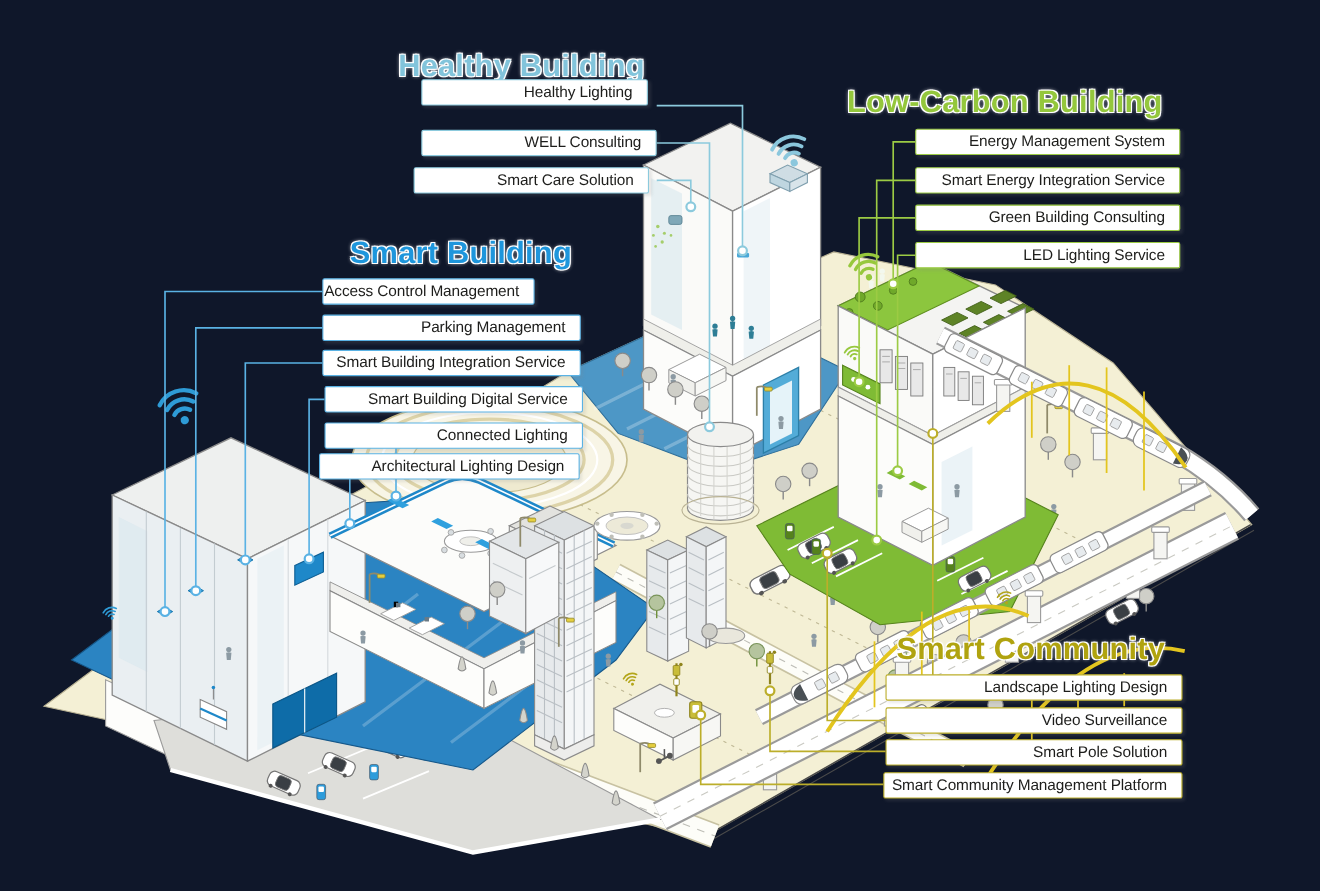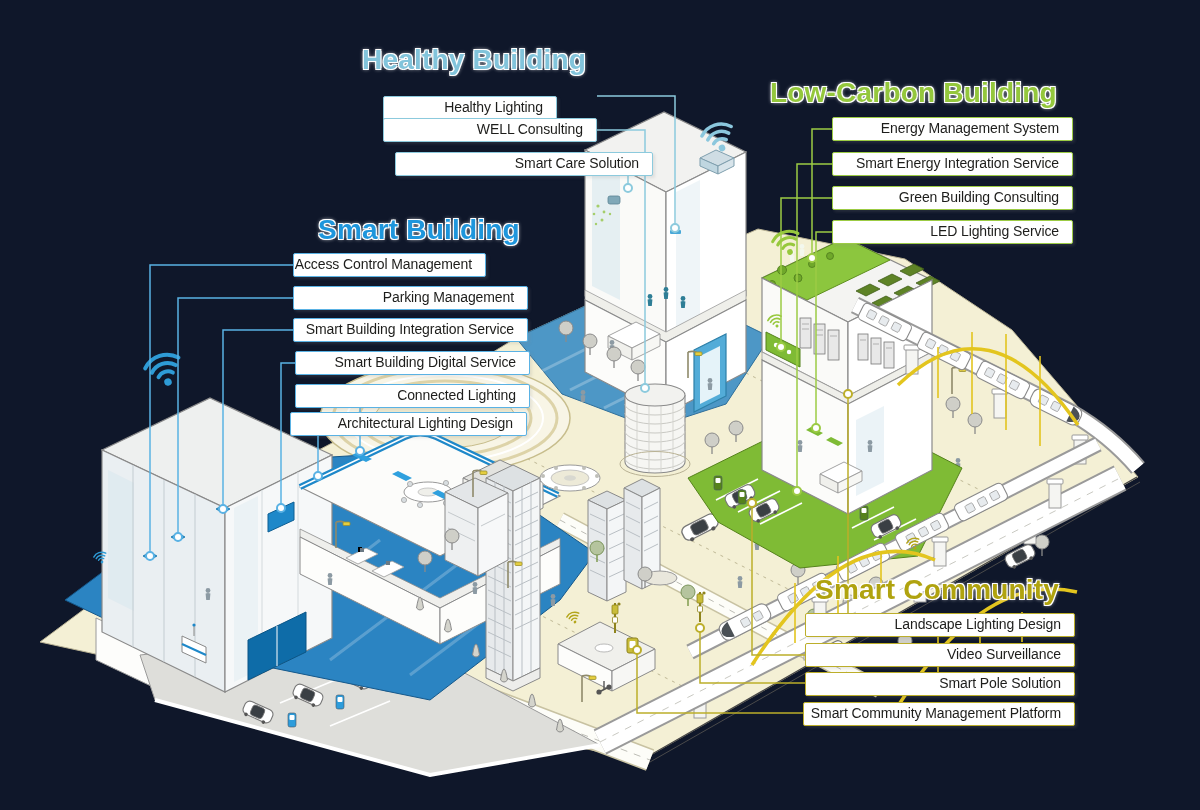--- a/index.html
+++ b/index.html
@@ -660,23 +660,23 @@
           <circle cx="637" cy="650" r="4"></circle>
     </g>
   </g>
 </svg>
 
 <h2 class="hd t-healthy" style="left:362px;top:44px;">Healthy Building</h2>
 <h2 class="hd t-smart" style="left:318px;top:214px;">Smart Building</h2>
 <h2 class="hd t-low" style="left:770px;top:77px;">Low-Carbon Building</h2>
 <h2 class="hd t-comm" style="left:815px;top:574px;">Smart Community</h2>
 
-<div class="lbl b-healthy" style="left:383px;top:96px;width:174px;">Healthy Lighting</div>
+<div class="lbl b-healthy" style="left:383px;top:72px;width:206px;">Healthy Lighting</div>
 <div class="lbl b-healthy" style="left:383px;top:118px;width:214px;">WELL Consulting</div>
-<div class="lbl b-healthy" style="left:395px;top:152px;width:258px;">Smart Care Solution</div>
+<div class="lbl b-healthy" style="left:376px;top:152px;width:214px;">Smart Care Solution</div>
 
 <div class="lbl b-smart" style="left:293px;top:253px;width:193px;">Access Control Management</div>
 <div class="lbl b-smart" style="left:293px;top:286px;width:235px;">Parking Management</div>
 <div class="lbl b-smart" style="left:293px;top:318px;width:235px;">Smart Building Integration Service</div>
 <div class="lbl b-smart" style="left:295px;top:351px;width:235px;">Smart Building Digital Service</div>
 <div class="lbl b-smart" style="left:295px;top:384px;width:235px;">Connected Lighting</div>
 <div class="lbl b-smart" style="left:290px;top:412px;width:237px;">Architectural Lighting Design</div>
 
 <div class="lbl b-low" style="left:832px;top:117px;width:241px;">Energy Management System</div>
 <div class="lbl b-low" style="left:832px;top:152px;width:241px;">Smart Energy Integration Service</div>

